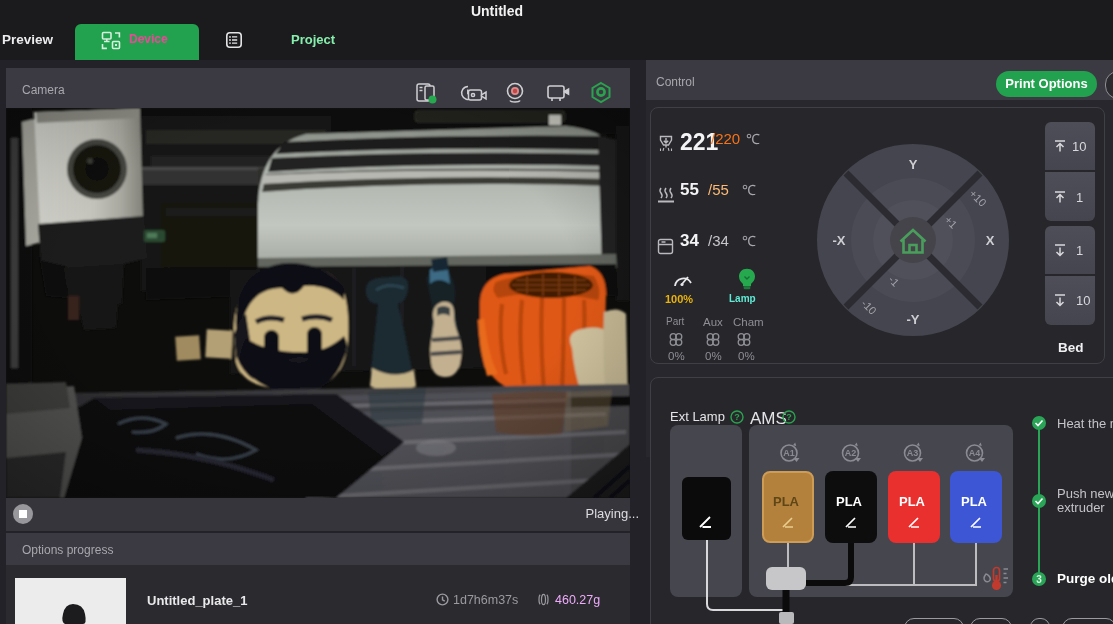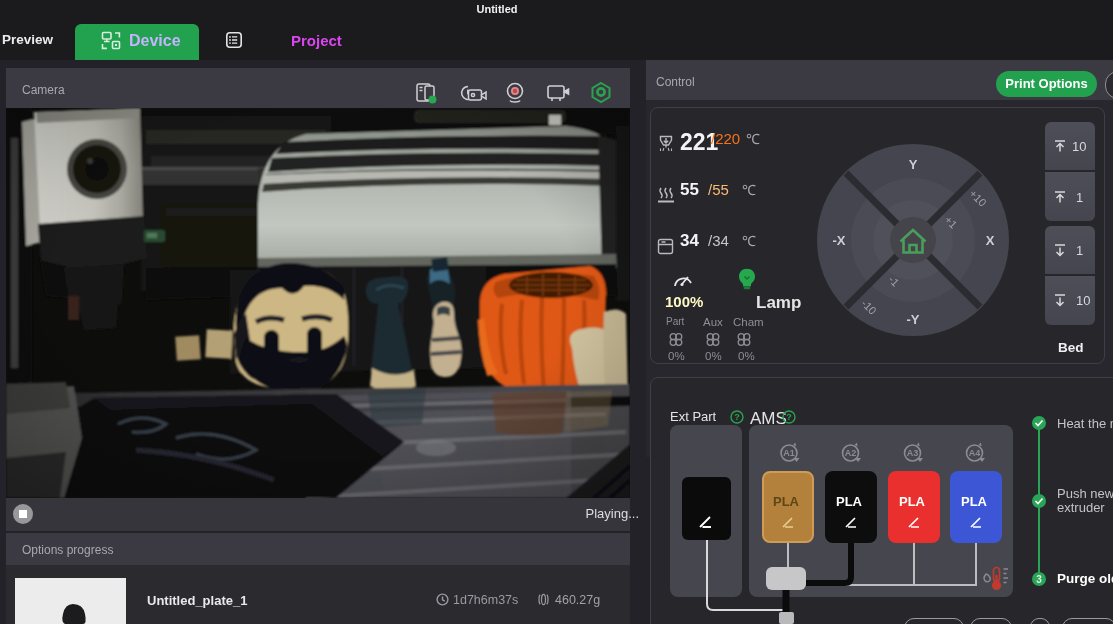--- a/index.html
+++ b/index.html
@@ -5,45 +5,45 @@
   html,body{margin:0;padding:0;}
   body{width:1113px;height:624px;background:#232228;font-family:"Liberation Sans",sans-serif;position:relative;overflow:hidden;}
   .abs{position:absolute;}
   .hdr{background:#3b3a42;}
   .hdrtxt{color:#a7a7ad;font-size:12px;}
 </style>
 </head>
 <body>
 
 <div class="abs" style="left:0;top:0;width:1113px;height:60px;background:#1b1b1e;"></div>
-<div class="abs" style="left:497px;top:3px;transform:translateX(-50%);color:#f2f2f2;font-weight:bold;font-size:11px;">Untitled</div>
+<div class="abs" style="left:497px;top:3px;transform:translateX(-50%);color:#f2f2f2;font-weight:bold;font-size:14px;">Untitled</div>
 
 <div class="abs" style="left:2px;top:32px;color:#ececee;font-weight:bold;font-size:13.5px;">Preview</div>
 <div class="abs" style="left:75px;top:24px;width:124px;height:36px;background:#22a24e;border-radius:6px 6px 0 0;"></div>
 <svg class="abs" style="left:101px;top:31px;" width="20" height="19" viewBox="0 0 20 19">
   <g fill="none" stroke="#d6eedd" stroke-width="1.6">
     <rect x="1.5" y="1.5" width="8.5" height="6.5" rx="1"></rect>
     <path d="M5.8 8v2.5 M3 10.5h5.6"></path>
     <rect x="11.5" y="10.5" width="7" height="7" rx="1"></rect>
     <path d="M14 2h4.4v4.4"></path>
     <path d="M1.5 13v4.4h4.4"></path>
   </g>
   <rect x="14" y="13" width="2" height="2" fill="#d6eedd"></rect>
 </svg>
-<div class="abs" style="left:129px;top:32px;color:#c4b5fd;font-weight:bold;font-size:16px;">Device</div>
+<div class="abs" style="left:129px;top:32px;color:#ec4899;font-weight:bold;font-size:12px;">Device</div>
 <svg class="abs" style="left:225px;top:31px;" width="18" height="18" viewBox="0 0 18 18">
   <g fill="none" stroke="#e4e4e6" stroke-width="1.6">
     <rect x="1.8" y="1.8" width="14.4" height="14.4" rx="3"></rect>
     <path d="M7 5.9h5.2 M7 9h5.2 M7 12.1h5.2" stroke-width="1.4"></path>
   </g>
   <circle cx="5" cy="5.9" r="0.9" fill="#e4e4e6"></circle>
   <circle cx="5" cy="9" r="0.9" fill="#e4e4e6"></circle>
   <circle cx="5" cy="12.1" r="0.9" fill="#e4e4e6"></circle>
 </svg>
-<div class="abs" style="left:251px;top:32px;color:#d946ef;font-weight:bold;font-size:15px;padding-left:40px;">Project</div>
+<div class="abs" style="left:251px;top:32px;color:#86efac;font-weight:bold;font-size:13px;padding-left:40px;">Project</div>
 
 <div class="abs" style="left:6px;top:68px;width:659px;height:463px;">
   <div class="abs hdr" style="left:0;top:0;width:624px;height:40px;"></div>
   <div class="abs hdrtxt" style="left:16px;top:15px;">Camera</div>
 
   <svg class="abs" style="left:409px;top:13px;" width="196" height="24" viewBox="0 0 196 24">
     <g fill="none" stroke="#cfcfd3" stroke-width="1.5">
 
       <rect x="2" y="3" width="13" height="17" rx="2"></rect>
       <rect x="10" y="5" width="9" height="14" rx="1.5" fill="#3b3a42"></rect>
@@ -247,21 +247,21 @@
     <circle cx="6.5" cy="6.5" r="5.4" fill="none" stroke="#9a9aa0" stroke-width="1.4"></circle>
     <path d="M6.5 3.6v3.2l2.3 1.4" stroke="#9a9aa0" stroke-width="1.4" fill="none"></path>
   </svg>
   <div class="abs" style="left:447px;top:60px;color:#9a9aa0;font-size:12.5px;">1d7h6m37s</div>
   <svg class="abs" style="left:530px;top:60px;" width="15" height="13" viewBox="0 0 15 13">
     <g fill="none" stroke="#9a9aa0" stroke-width="1.2">
       <ellipse cx="7.5" cy="6.5" rx="2" ry="5.2"></ellipse>
       <path d="M4.2 1.8 C2.6 2.8 2.6 10.2 4.2 11.2 M10.8 1.8 C12.4 2.8 12.4 10.2 10.8 11.2"></path>
     </g>
   </svg>
-  <div class="abs" style="left:549px;top:60px;color:#a3a3a3;font-size:12.5px;">460.27g</div>
+  <div class="abs" style="left:549px;top:60px;color:#f0abfc;font-size:12.5px;">460.27g</div>
 </div>
 
 <div class="abs" style="left:646px;top:60px;width:467px;height:397px;background:#28272d;">
   <div class="abs hdr" style="left:0;top:0;width:467px;height:40px;"></div>
   <div class="abs hdrtxt" style="left:10px;top:15px;">Control</div>
   <div class="abs" style="left:350px;top:11px;width:101px;height:26px;border-radius:13px;background:#22a24e;color:#fff;font-weight:bold;font-size:13px;text-align:center;line-height:26px;">Print Options</div>
   <div class="abs" style="left:459px;top:11px;width:40px;height:26px;border-radius:13px;border:1.5px solid #8f8f95;background:#2a2a2f;"></div>
 
   <div class="abs" style="left:4px;top:47px;width:453px;height:255px;border-radius:8px;border:1px solid #3f3f46;background:#26262b;"></div>
 
@@ -298,22 +298,22 @@
   <svg class="abs" style="left:26px;top:211px;" width="22" height="18" viewBox="0 0 22 18">
     <path d="M3 15 a8.5 8.5 0 0 1 16 -3" fill="none" stroke="#e8e8ea" stroke-width="1.8"></path>
     <path d="M10 13 L16 6" stroke="#e8e8ea" stroke-width="1.8"></path>
     <circle cx="10" cy="13.5" r="1.6" fill="#e8e8ea"></circle>
   </svg>
   <svg class="abs" style="left:91px;top:208px;" width="20" height="23" viewBox="0 0 20 23">
     <path d="M10 0.8 C5 0.8 2 4.2 2 8.5 C2 12 4.2 14.2 6 16 L6 18.3 L14 18.3 L14 16 C15.8 14.2 18 12 18 8.5 C18 4.2 15 0.8 10 0.8 Z" fill="#26a84f"></path>
     <rect x="6.6" y="18.3" width="6.8" height="3" rx="1.4" fill="#1c7a3a"></rect>
     <path d="M7.5 8.5 l2.5 2.5 l2.5 -2.5" stroke="#157034" stroke-width="1.4" fill="none"></path>
   </svg>
-  <div class="abs" style="left:19px;top:233px;color:#fef9c3;font-size:15px;font-weight:bold;">100%</div>
-  <div class="abs" style="left:83px;top:233px;color:#e5e5e5;font-size:17px;font-weight:bold;margin-left:27px;">Lamp</div>
+  <div class="abs" style="left:19px;top:233px;color:#eab308;font-size:11px;font-weight:bold;">100%</div>
+  <div class="abs" style="left:83px;top:233px;color:#5eead4;font-size:10px;font-weight:bold;">Lamp</div>
 
   <div class="abs" style="left:20px;top:256px;color:#8e8e95;font-size:10px;">Part</div>
   <div class="abs" style="left:57px;top:256px;color:#8e8e95;font-size:11.5px;">Aux</div>
   <div class="abs" style="left:87px;top:256px;color:#8e8e95;font-size:11.5px;">Cham</div>
   <svg class="abs" style="left:18px;top:270px;" width="100" height="19" viewBox="0 0 100 19">
     <g fill="none" stroke="#8e8e95" stroke-width="1.3">
       <g id="f1">
         <circle cx="9.2" cy="6.7" r="3"></circle>
         <circle cx="14.8" cy="6.7" r="3"></circle>
         <circle cx="9.2" cy="12.3" r="3"></circle>
@@ -374,21 +374,21 @@
   <div class="abs" style="left:430px;top:183px;color:#d8d8dc;font-size:13px;">1</div>
   <svg class="abs" style="left:407px;top:233px;" width="14" height="14" viewBox="0 0 14 14">
       <g stroke="#d8d8dc" stroke-width="1.5" fill="none">
         <path d="M2 2 h10 M7 4.5 v8 M3.5 9 l3.5 3.5 l3.5 -3.5"></path>
       </g>
     </svg>
   <div class="abs" style="left:430px;top:233px;color:#d8d8dc;font-size:13px;">10</div>
   <div class="abs" style="left:412px;top:280px;color:#f0f0f2;font-size:13.5px;font-weight:bold;">Bed</div>
 
   <div class="abs" style="left:4px;top:317px;width:600px;height:340px;border-radius:8px;border:1px solid #3f3f46;background:#26262b;"></div>
-  <div class="abs" style="left:24px;top:349px;color:#e4e4e7;font-size:13px;">Ext Part</div>
+  <div class="abs" style="left:24px;top:349px;color:#e4e4e7;font-size:13px;">Ext Lamp</div>
   <svg class="abs" style="left:84px;top:350px;" width="14" height="14" viewBox="0 0 14 14">
     <circle cx="7" cy="7" r="6" fill="none" stroke="#2ba24f" stroke-width="1.4"></circle>
     <text x="7" y="10.2" fill="#2ba24f" font-size="9" font-weight="bold" text-anchor="middle" font-family="Liberation Sans">?</text>
   </svg>
   <div class="abs" style="left:104px;top:349px;color:#e4e4e7;font-size:17px;">AMS</div>
   <svg class="abs" style="left:136px;top:350px;" width="14" height="14" viewBox="0 0 14 14">
     <circle cx="7" cy="7" r="6" fill="none" stroke="#2ba24f" stroke-width="1.4"></circle>
     <text x="7" y="10.2" fill="#2ba24f" font-size="9" font-weight="bold" text-anchor="middle" font-family="Liberation Sans">?</text>
   </svg>
 

